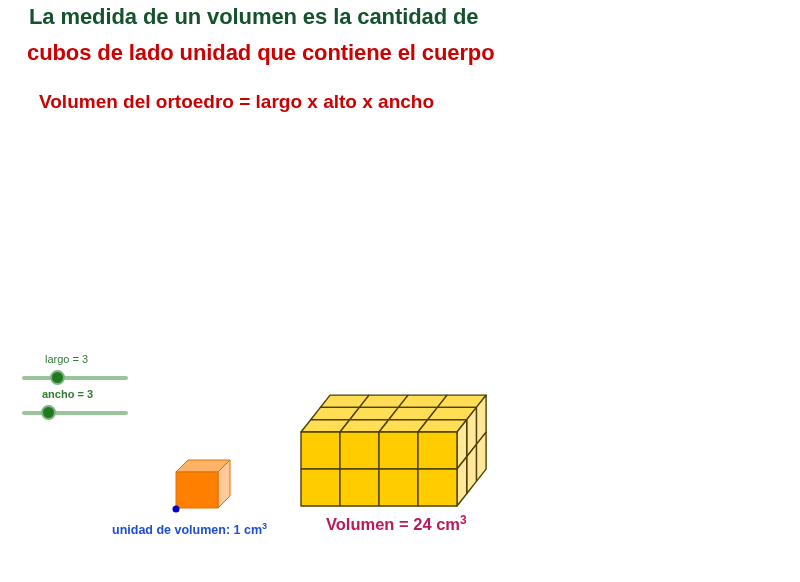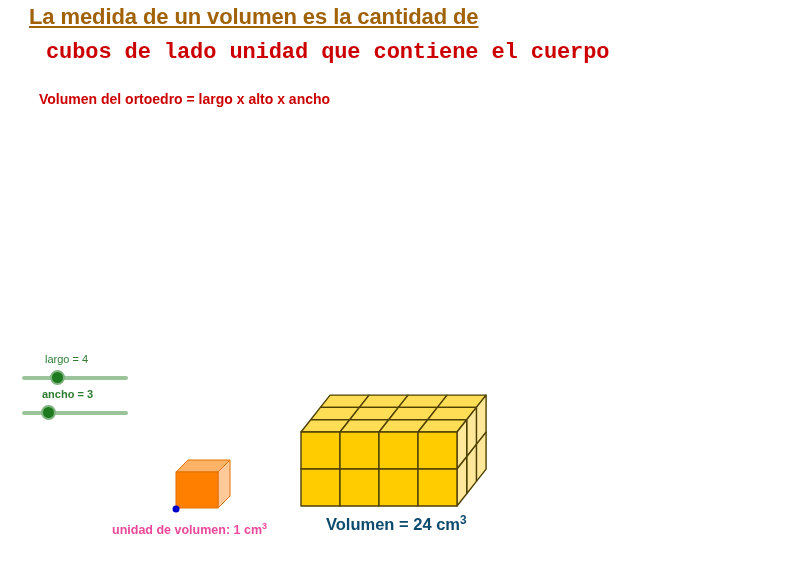--- a/index.html
+++ b/index.html
@@ -24,29 +24,29 @@
   
   .title-line {
     position: absolute;
     color: #cc0000;
     font-weight: bold;
     font-size: 22px;
     white-space: nowrap;
     letter-spacing: -0.1px;
   }
   #title-line-1 { left: 29px; top: 4px; }
-  #title-line-2 { left: 46px; top: 40px; font-family: Liberation Mono, monospace; }
+  #title-line-2 { left: 27px; top: 40px; }
 
   #subtitle {
     position: absolute;
     left: 39px;
     top: 91px;
     color: #cc0000;
     font-weight: bold;
-    font-size: 14px;
+    font-size: 19px;
     white-space: nowrap;
   }
 
   
   .slider-group {
     position: absolute;
     width: 140px;
   }
   #slider-largo { left: 12px; top: 352px; }
   #slider-ancho { left: 12px; top: 387px; }
@@ -131,27 +131,27 @@
     font-size: 0.72em;
     vertical-align: super;
     line-height: 0;
   }
 </style>
 </head>
 <body>
 
 <div class="stage">
 
-  <div class="title-line" id="title-line-1" style="color: #a16207; text-decoration: underline;">La medida de un volumen es la cantidad de</div>
+  <div class="title-line" id="title-line-1" style="color: #14532d;">La medida de un volumen es la cantidad de</div>
   <div class="title-line" id="title-line-2" style="color: rgb(204, 0, 0);">cubos de lado unidad que contiene el cuerpo</div>
 
   <div id="subtitle" style="color: rgb(204, 0, 0);">Volumen del ortoedro = largo x alto x ancho</div>
 
   <div class="slider-group" id="slider-largo">
-    <div class="slider-label" style="color: rgb(46, 125, 50);">largo = 4</div>
+    <div class="slider-label" style="color: rgb(46, 125, 50);">largo = 3</div>
     <div class="slider-track-wrap">
       <div class="slider-track"></div>
       <div class="slider-knob" id="knob-largo"></div>
     </div>
   </div>
 
   <div class="slider-group" id="slider-ancho">
     <div class="slider-label" style="color: rgb(46, 125, 50);">ancho = 3</div>
     <div class="slider-track-wrap">
       <div class="slider-track"></div>
@@ -166,21 +166,21 @@
       <polygon id="uc-top" points="8,14 20,2 62,2 50,14" stroke="#e07000" stroke-width="1" stroke-linejoin="round" fill="#ffb366"></polygon>
 
       <polygon id="uc-side" points="50,14 62,2 62,38 50,50" stroke="#e07000" stroke-width="1" stroke-linejoin="round" fill="#ffc999"></polygon>
 
       <rect id="uc-front" x="8" y="14" width="42" height="36" stroke="#e07000" stroke-width="1" fill="#ff8000"></rect>
 
       <circle id="uc-point" cx="8" cy="51" r="3.5" fill="#0000cc"></circle>
     </svg>
   </div>
 
-  <div id="unit-cube-label" style="color: #ec4899;">
+  <div id="unit-cube-label" style="color: #1d4ed8;">
     <span>unidad de volumen: 1 cm</span><sup class="unit">3</sup>
   </div>
 
   <div id="ortoedro-wrap">
     <svg id="ortoedro-svg" width="205" height="128" viewBox="0 0 205 128">
         <polygon points="38.10,9.10 77.10,9.10 67.40,21.40 28.40,21.40" fill="#ffdd55" stroke="#4d4000" stroke-width="1.4" stroke-linejoin="round"></polygon>
         <polygon points="77.10,9.10 116.10,9.10 106.40,21.40 67.40,21.40" fill="#ffdd55" stroke="#4d4000" stroke-width="1.4" stroke-linejoin="round"></polygon>
         <polygon points="116.10,9.10 155.10,9.10 145.40,21.40 106.40,21.40" fill="#ffdd55" stroke="#4d4000" stroke-width="1.4" stroke-linejoin="round"></polygon>
         <polygon points="155.10,9.10 194.10,9.10 184.40,21.40 145.40,21.40" fill="#ffdd55" stroke="#4d4000" stroke-width="1.4" stroke-linejoin="round"></polygon>
         <polygon points="28.40,21.40 67.40,21.40 57.70,33.70 18.70,33.70" fill="#ffdd55" stroke="#4d4000" stroke-width="1.4" stroke-linejoin="round"></polygon>
@@ -201,17 +201,17 @@
         <polygon points="9.00,83.00 48.00,83.00 48.00,120.00 9.00,120.00" fill="#ffcc00" stroke="#4d4000" stroke-width="1.4" stroke-linejoin="round"></polygon>
         <polygon points="48.00,46.00 87.00,46.00 87.00,83.00 48.00,83.00" fill="#ffcc00" stroke="#4d4000" stroke-width="1.4" stroke-linejoin="round"></polygon>
         <polygon points="48.00,83.00 87.00,83.00 87.00,120.00 48.00,120.00" fill="#ffcc00" stroke="#4d4000" stroke-width="1.4" stroke-linejoin="round"></polygon>
         <polygon points="87.00,46.00 126.00,46.00 126.00,83.00 87.00,83.00" fill="#ffcc00" stroke="#4d4000" stroke-width="1.4" stroke-linejoin="round"></polygon>
         <polygon points="87.00,83.00 126.00,83.00 126.00,120.00 87.00,120.00" fill="#ffcc00" stroke="#4d4000" stroke-width="1.4" stroke-linejoin="round"></polygon>
         <polygon points="126.00,46.00 165.00,46.00 165.00,83.00 126.00,83.00" fill="#ffcc00" stroke="#4d4000" stroke-width="1.4" stroke-linejoin="round"></polygon>
         <polygon points="126.00,83.00 165.00,83.00 165.00,120.00 126.00,120.00" fill="#ffcc00" stroke="#4d4000" stroke-width="1.4" stroke-linejoin="round"></polygon>
       </svg>
   </div>
 
-  <div id="volumen-label" style="color: #0c4a6e;">
+  <div id="volumen-label" style="color: #be185d;">
     <span>Volumen = 24 cm</span><sup class="unit">3</sup>
   </div>
 
 </div>
 
 </body></html>

